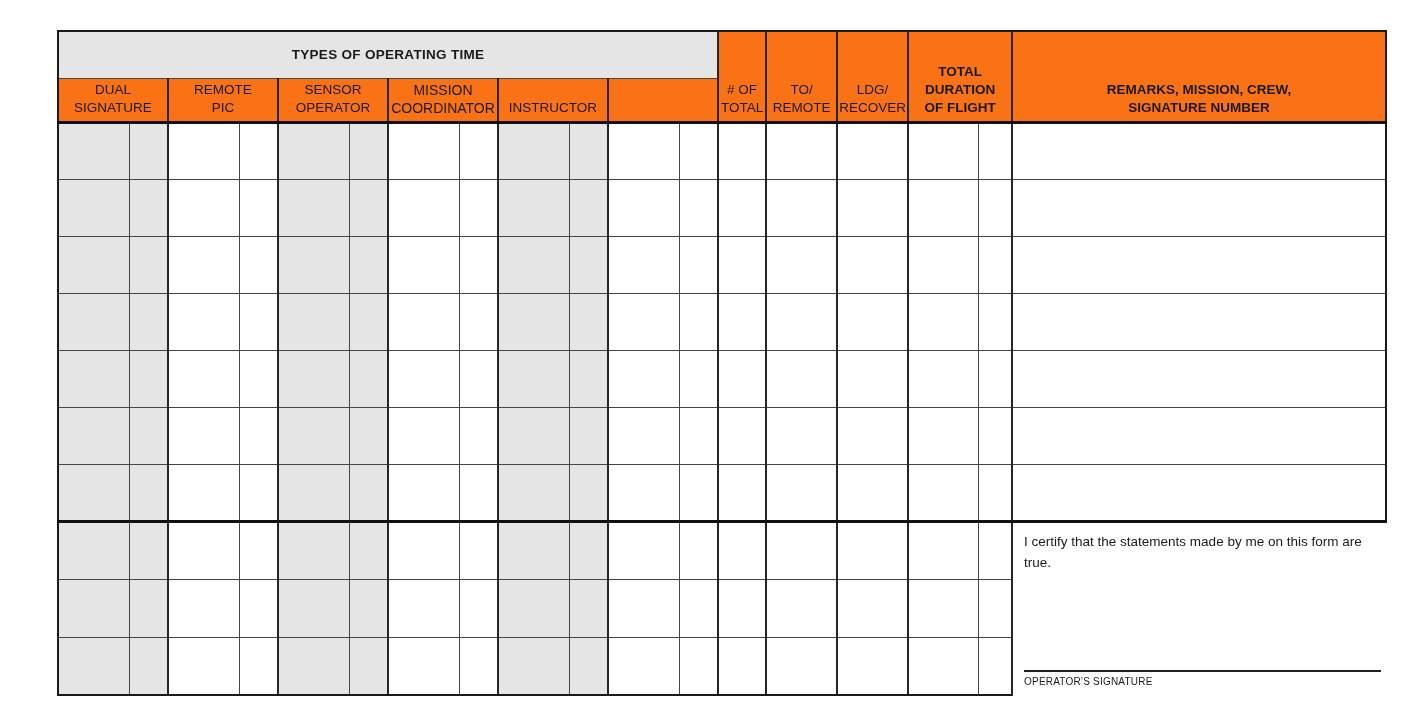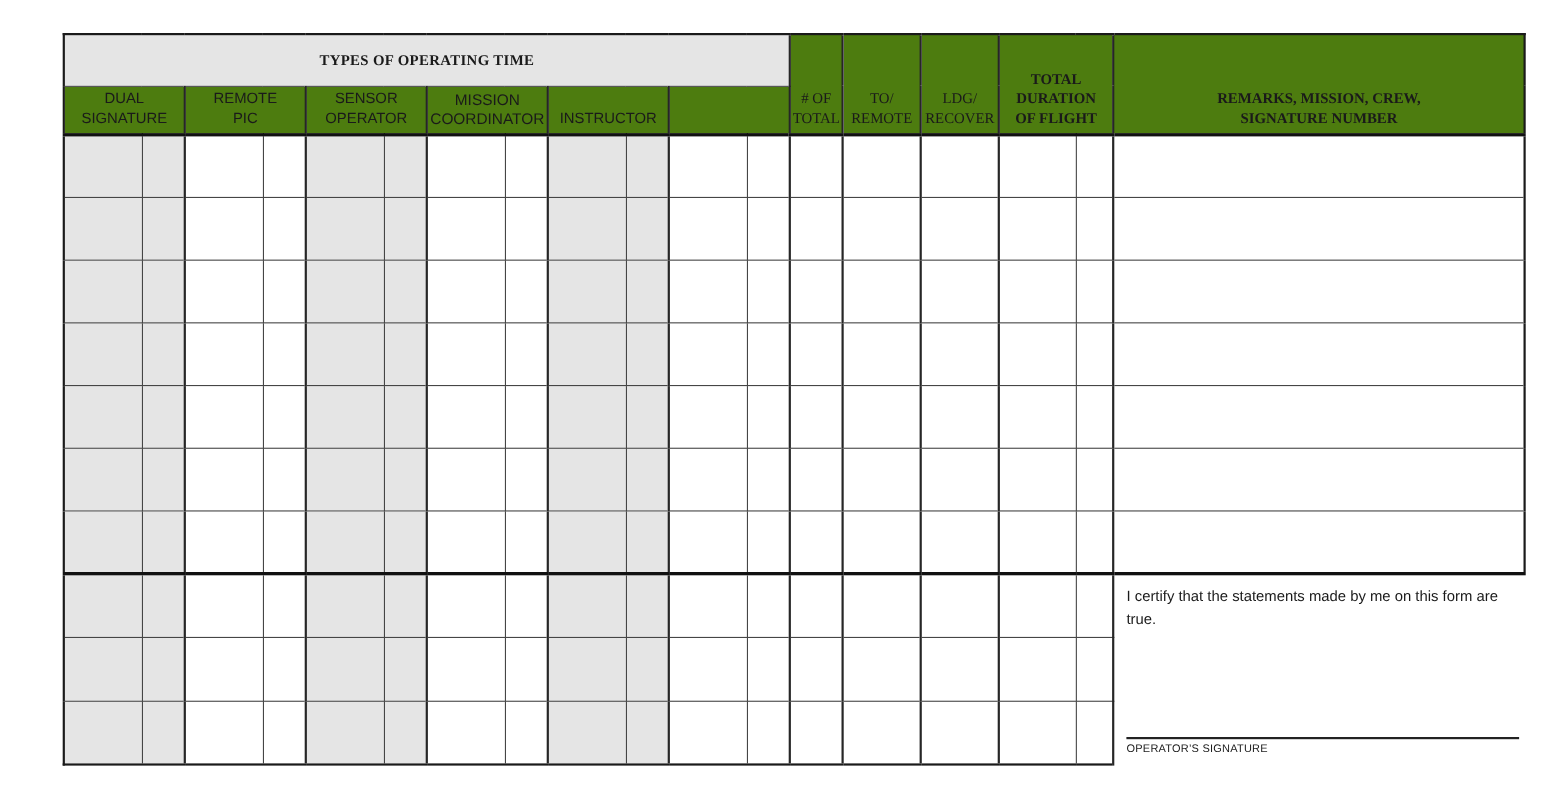--- a/index.html
+++ b/index.html
@@ -7,33 +7,33 @@
     width:1417px;height:728px;position:relative;background:#ffffff;
     font-family:"Liberation Sans", sans-serif;color:#1a1a1a;
     -webkit-font-smoothing:antialiased;
   }
   table.log{
     position:absolute;left:57px;top:30px;width:1328px;
     border-collapse:collapse;table-layout:fixed;
   }
   td{border:1px solid #454545;padding:0;overflow:hidden;}
   
-  tr.hr1{height:47px;font-family:Liberation Serif, serif;}
+  tr.hr1{height:47px;}
   tr.hr2{height:44px;}
   tr.b7{height:57px;}
   tr.b3{height:58px;}
   
   .s{background:#e5e5e5;}
   .band{
     background:#e5e5e5;font-weight:bold;font-size:13.5px;letter-spacing:.3px;
     text-align:center;vertical-align:middle;
   }
   
   .hlab,.hsm,.hbold{
-    background:#4d7c0f;text-align:center;vertical-align:bottom;
+    background:#f97316;text-align:center;vertical-align:bottom;
     font-size:13.5px;line-height:18px;padding-bottom:4px;white-space:pre-line;
   }
   .hbold{font-weight:bold;}
   .cond{font-size:14px;}
   
   .gs{border-left-width:2px;border-left-color:#262626;}
   
   .bl{border-left:2px solid #1a1a1a;}
   .bt{border-top:2px solid #1a1a1a;}
   .br{border-right:2px solid #1a1a1a;}

